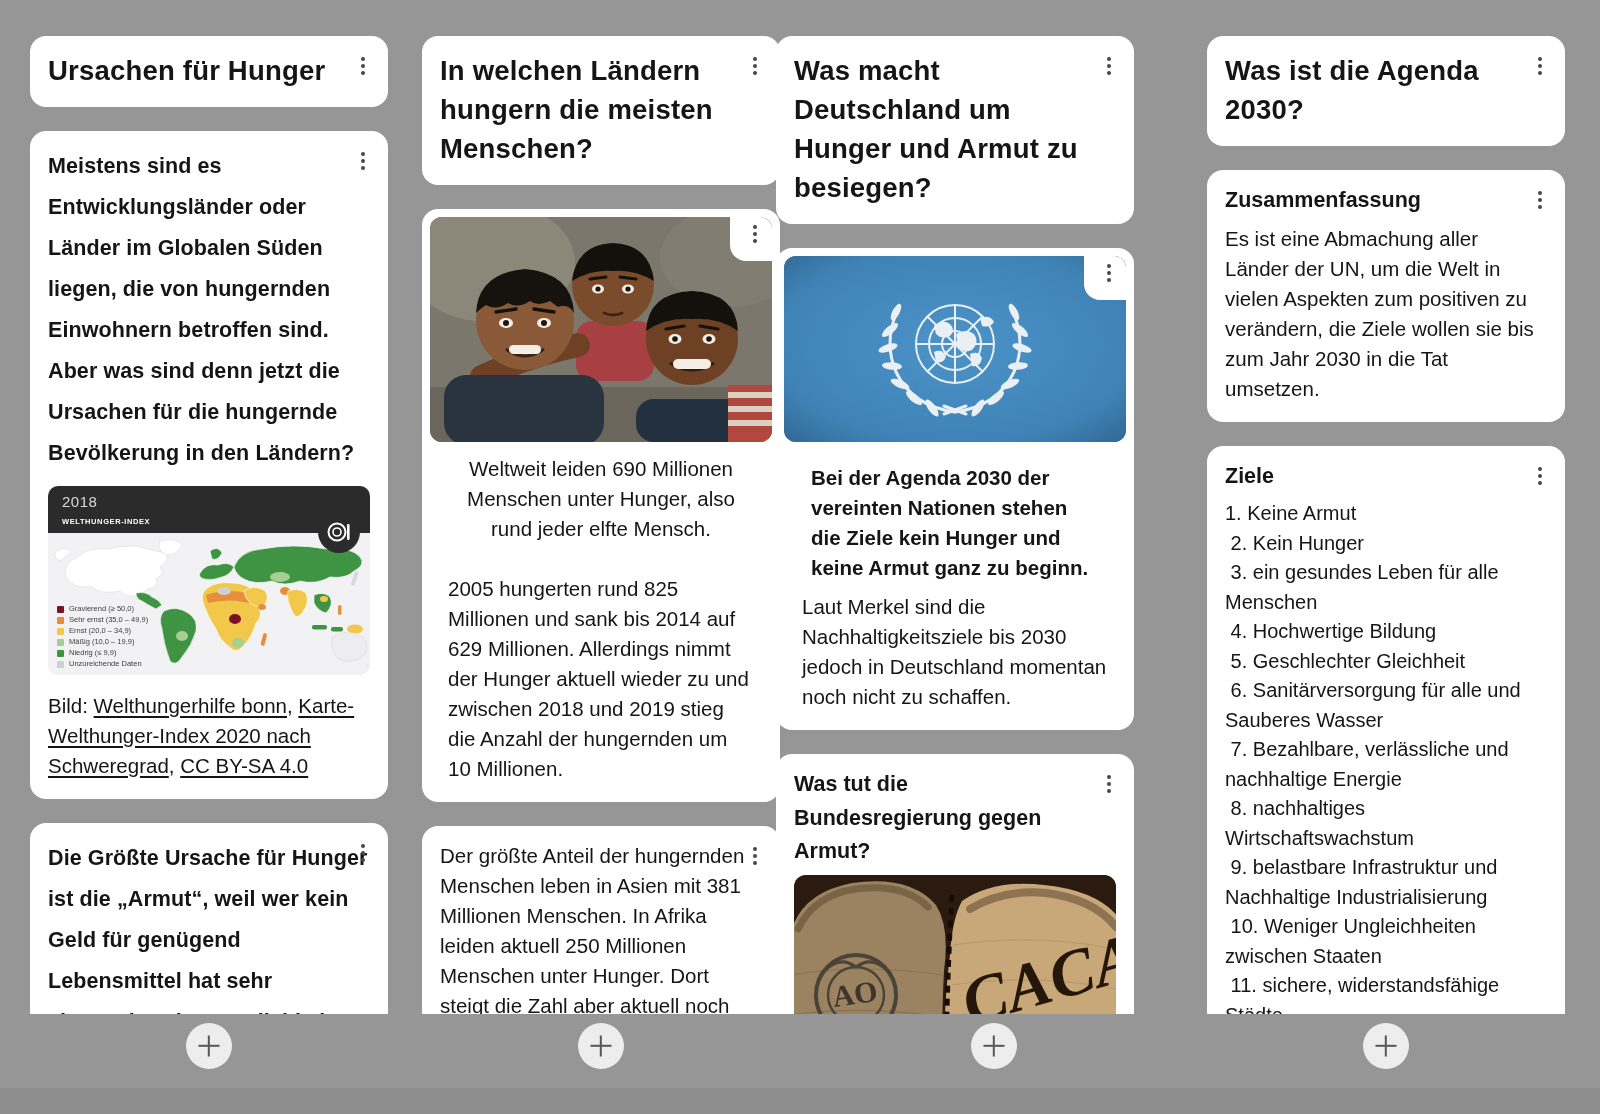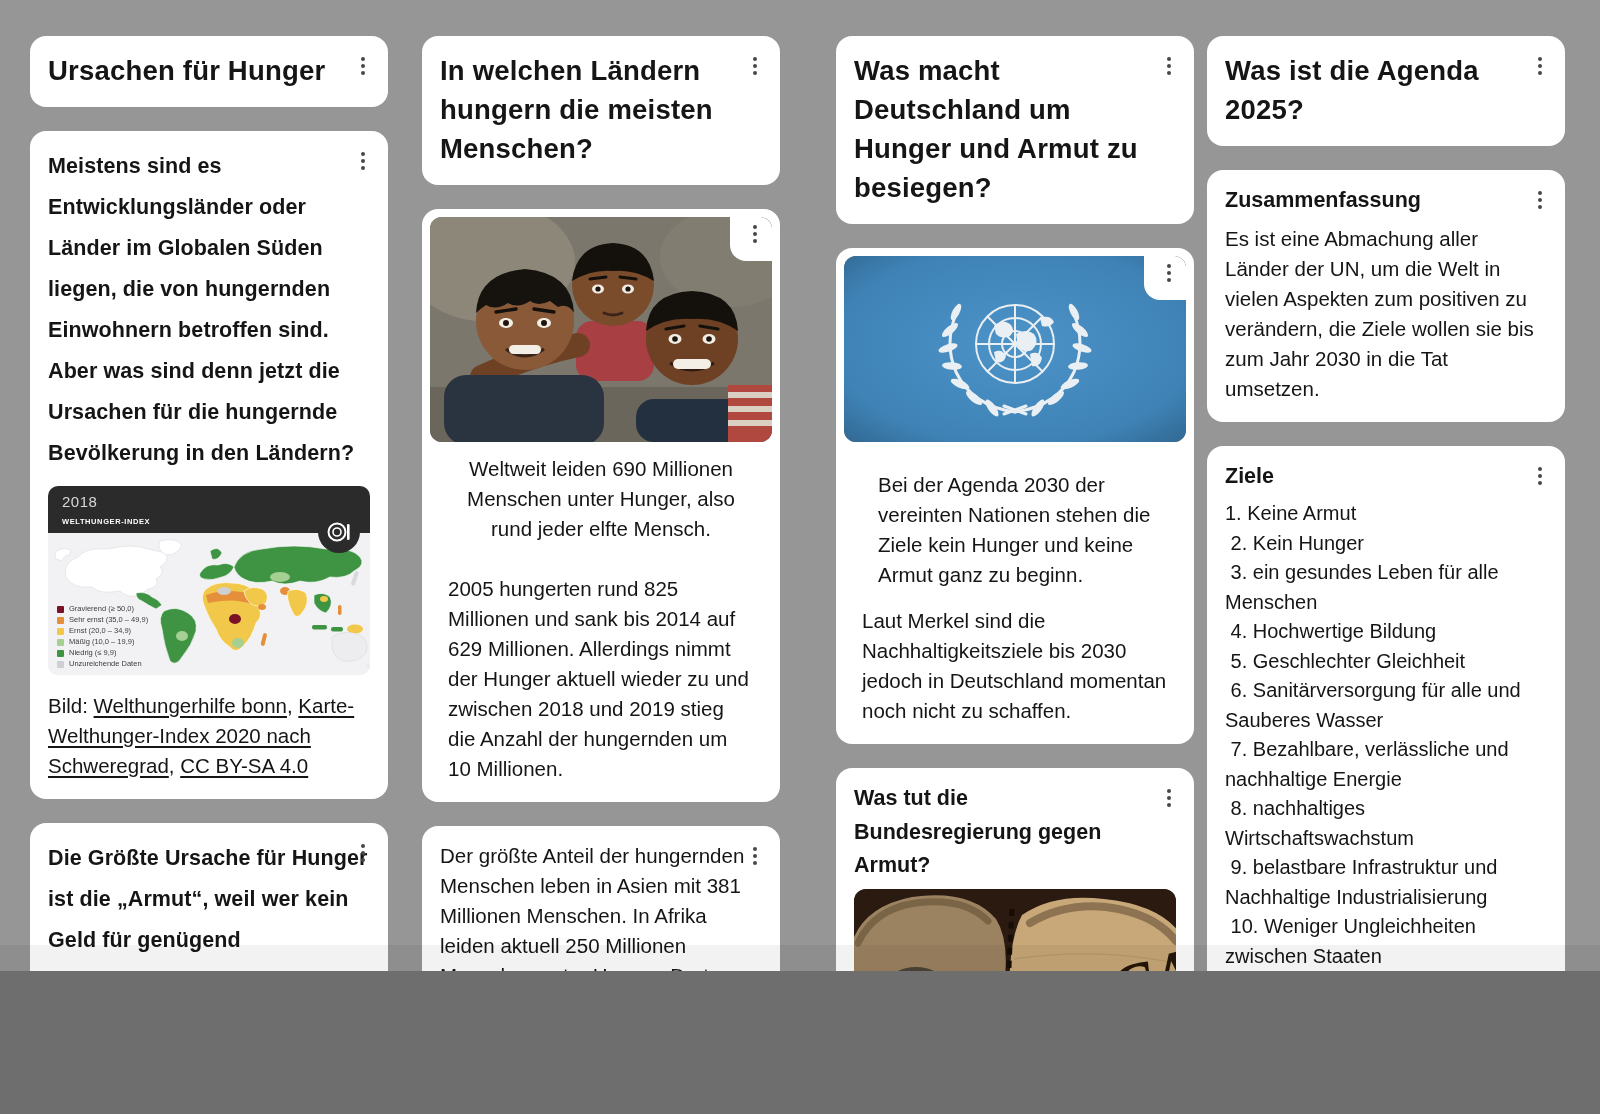--- a/index.html
+++ b/index.html
@@ -1,23 +1,23 @@
 <!DOCTYPE html>
 <html><head>
 <meta charset="utf-8">
 <style>
   html,body{margin:0;padding:0;background:#6e6e6e;}
   .board{
-    position:relative;width:1600px;height:971px;background:#969696;
+    position:relative;width:1600px;height:1114px;background:#969696;
     font-family:"Liberation Sans","DejaVu Sans",sans-serif;color:#151515;
     overflow:hidden;
   }
   .column{position:absolute;top:36px;width:358px;height:978px;overflow:hidden;
     display:flex;flex-direction:column;gap:24px;}
-  .col-1{left:30px}.col-2{left:422px}.col-3{left:836px}.col-4{left:1207px}
+  .col-1{left:30px}.col-2{left:422px}.col-3{left:776px}.col-4{left:1207px}
 
   .card{background:#ffffff;border-radius:16px;position:relative;flex-shrink:0;}
   .header-card{padding:15px 54px 17px 18px;}
   .header-card h2{margin:0;font-size:27.5px;font-weight:700;line-height:39px;letter-spacing:.2px;}
 
   .kebab{position:absolute;top:17px;right:19px;display:flex;flex-direction:column;gap:3px;
     background:none;border:none;padding:4px;cursor:pointer;}
   .kebab i{width:4px;height:4px;border-radius:50%;background:#474749;display:block;}
 
   .text-card{padding:15px 18px 18px 18px;}
@@ -325,21 +325,21 @@
           </g>
         </svg>
         <span class="notch"></span>
       </div>
       <button class="kebab">
           <i></i>
           <i></i>
           <i></i>
         </button>
       <div class="img-text body-text">
-        <p class="para-tight" style="margin:16px;">Bei der Agenda 2030 der vereinten Nationen stehen die Ziele kein Hunger und keine Armut ganz zu beginn.</p>
+        <p class="para-tight" style="margin:9px;font-weight:bold;">Bei der Agenda 2030 der vereinten Nationen stehen die Ziele kein Hunger und keine Armut ganz zu beginn.</p>
         <p class="para-tight" style="margin:0;">Laut Merkel sind die Nachhaltigkeitsziele bis 2030 jedoch in Deutschland momentan noch nicht zu schaffen.</p>
       </div>
     </section>
 
     <section class="card titled-card">
       <button class="kebab">
           <i></i>
           <i></i>
           <i></i>
         </button>
@@ -384,21 +384,21 @@
 
           <path d="M-4,240 Q30,236 58,256 Q80,272 92,300 L-4,300 Z" fill="#c89a45" opacity="0.85"></path>
           <path d="M-4,262 Q28,260 52,278 Q64,288 70,300 L-4,300 Z" fill="#8a5f22" opacity="0.8"></path>
         </svg>
       </div>
     </section>
   </div>
 
   <div class="column col-4">
     <section class="card header-card">
-      <h2>Was ist die Agenda 2025?</h2>
+      <h2>Was ist die Agenda 2030?</h2>
       <button class="kebab">
           <i></i>
           <i></i>
           <i></i>
         </button>
     </section>
 
     <section class="card titled-card">
       <button class="kebab">
           <i></i>

